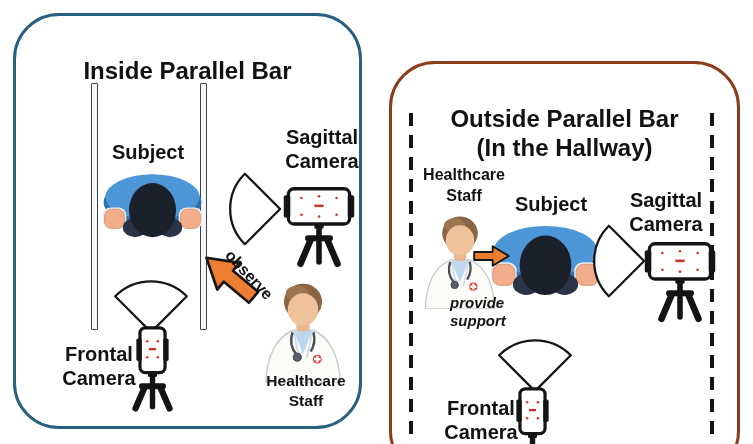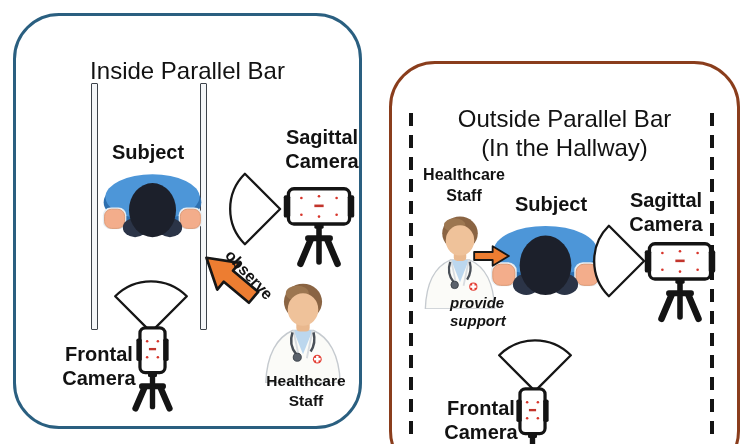--- a/index.html
+++ b/index.html
@@ -9,21 +9,21 @@
   }
   .panel {
     position:absolute; top:13px; height:416px; background:#ffffff;
     border:3px solid #333; border-radius:46px; box-sizing:border-box;
   }
   .panel.lp { left:13px;  width:349px; }
   .panel.rp { left:389px; width:351px; }
 
   .panel-title {
     position:absolute; left:0; right:0; top:20px; text-align:center;
-    font-size:24px; font-weight:400; line-height:1.22; white-space:pre-line; letter-spacing:0;
+    font-size:24px; font-weight:700; line-height:1.22; white-space:pre-line; letter-spacing:0;
   }
 
   .lbl { position:absolute; white-space:pre-line; text-align:center; font-weight:700; line-height:1.22; }
   .fig { position:absolute; line-height:0; }
 
   
   .lp-bar { position:absolute; top:67px; width:7px; height:247px; background:#F4F6F8;
             border:1.5px solid #3C424A; box-sizing:border-box; border-radius:1px; }
   .lp-bar.b1 { left:75px; }  .lp-bar.b2 { left:184px; }
   .lp-subject-lbl  { left:62px;  top:124px; width:140px; font-size:20px; }

